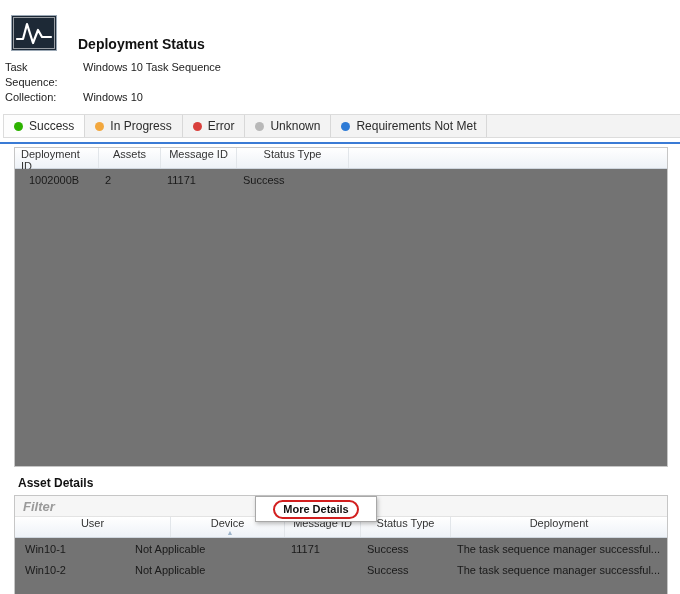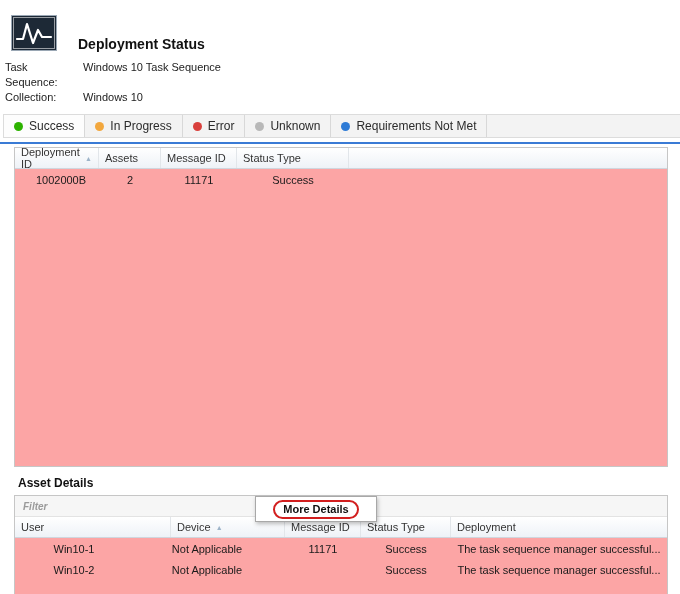--- a/index.html
+++ b/index.html
@@ -35,37 +35,37 @@
   
   .accent-rule{margin-top:4px;height:2px;width:680px;background:#3a7bd5;}
 
   
   .main-table{margin:3px 12px 0 14px;height:318px;border:1px solid #c6c6c6;
     display:flex;flex-direction:column;background:#fff;}
   .thead{display:flex;height:20px;flex:0 0 auto;
     background:linear-gradient(#ffffff,#eef2f7);
     border-bottom:1px solid #cfd6de;}
   .th{display:flex;align-items:center;padding:0 6px;font-size:11px;color:#333;
-    border-right:1px solid #e2e6ea;box-sizing:border-box;}
+    border-right:1px solid #e2e6ea;box-sizing:border-box;flex-direction:column;}
   .th .sort{font-size:7px;color:#9db4c9;margin-left:5px;}
-  .tbody{flex:1;background:#fca5a5;text-align:center;}
+  .tbody{flex:1;background:#737373;}
   .trow{display:flex;height:21px;align-items:center;font-size:11px;color:#1a1a1a;}
   .td{padding:0 6px;box-sizing:border-box;white-space:nowrap;overflow:hidden;text-overflow:ellipsis;}
 
   
   .c-m1{width:84px;} .c-m2{width:62px;} .c-m3{width:76px;} .c-m4{width:112px;} .c-fill{flex:1;border-right:none;}
   .td.c-m1{padding-left:14px;}
 
   
   .asset-heading{margin:9px 0 0 18px;font-size:12px;font-weight:bold;color:#111;}
   .asset-panel{margin:5px 12px 0 14px;height:116px;border:1px solid #c6c6c6;
     display:flex;flex-direction:column;background:#fff;box-sizing:border-box;}
   .filter-row{height:20px;flex:0 0 auto;background:#f6f6f6;border-bottom:1px solid #e3e3e3;
     display:flex;align-items:center;padding-left:8px;}
-  .filter-text{font-size:10px;font-style:italic;font-weight:bold;color:#9a9a9a;}
+  .filter-text{font-size:13px;font-style:italic;font-weight:bold;color:#9a9a9a;}
 
   
   .c-a1{width:114px;} .c-a2{width:156px;} .c-a3{width:76px;} .c-a4{width:90px;}
   .td.c-a1{padding-left:10px;}
 
   
   .popup{position:absolute;left:255px;top:496px;width:120px;height:24px;z-index:20;
     background:#fff;border:1px solid #a8a8a8;box-shadow:1px 2px 4px rgba(0,0,0,0.25);
     display:flex;align-items:center;justify-content:center;}
   .popup-ring{border:2px solid #d21f1f;border-radius:10px;padding:0 8px;line-height:15px;

